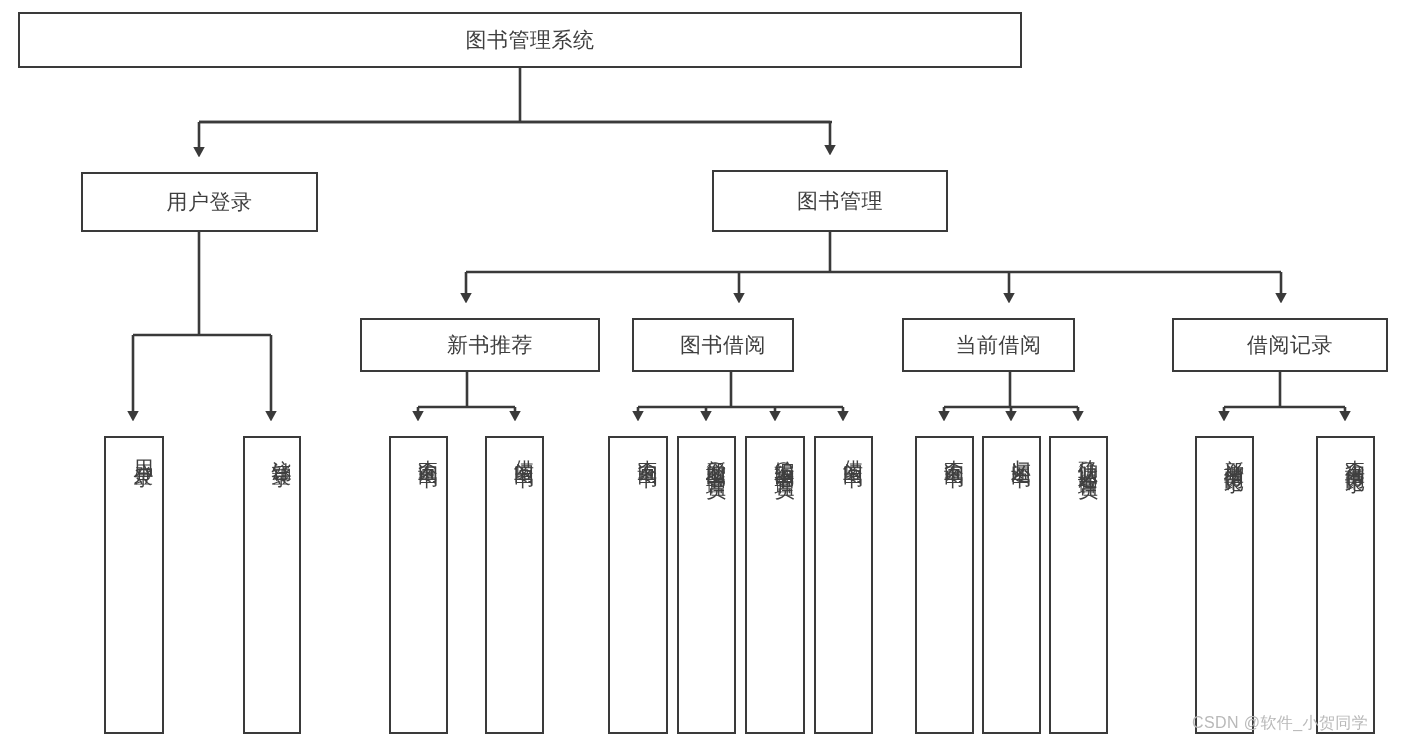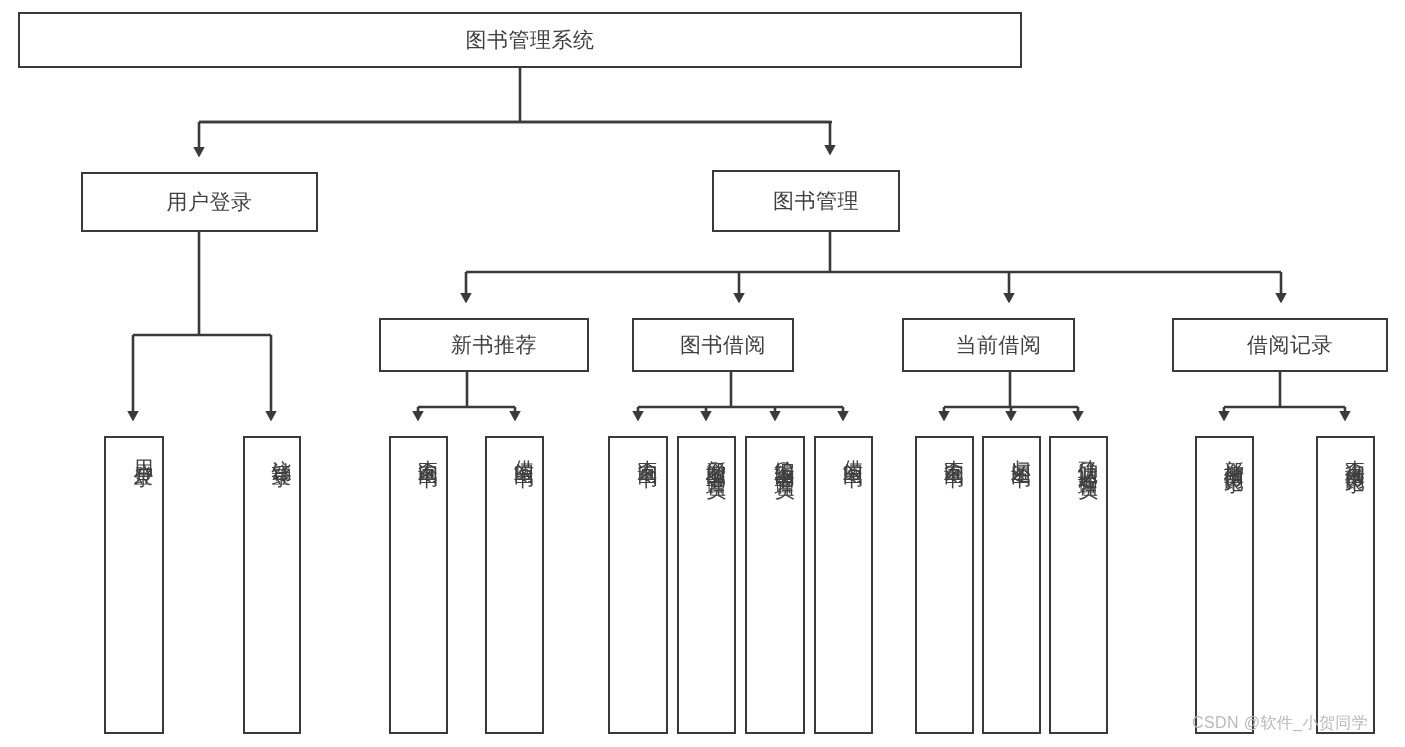--- a/index.html
+++ b/index.html
@@ -133,25 +133,25 @@
     </g>
   </svg>
 
   <div class="node root h" style="left:18px; top:12px; width:1004px; height:56px;">
     <span class="lbl">图书管理系统</span>
   </div>
 
   <div class="node h" style="left:81px; top:172px; width:237px; height:60px;">
     <span class="lbl">用户登录</span>
   </div>
-  <div class="node h" style="left:712px; top:170px; width:188px; height:62px;">
+  <div class="node h" style="left:712px; top:170px; width:236px; height:62px;">
     <span class="lbl">图书管理</span>
   </div>
 
-  <div class="node h" style="left:379px; top:318px; width:210px; height:54px;justify-content:center;">
+  <div class="node h" style="left:360px; top:318px; width:240px; height:54px;justify-content:center;">
     <span class="lbl">新书推荐</span>
   </div>
   <div class="node h" style="left:632px; top:318px; width:162px; height:54px;">
     <span class="lbl">图书借阅</span>
   </div>
   <div class="node h" style="left:902px; top:318px; width:173px; height:54px;">
     <span class="lbl">当前借阅</span>
   </div>
   <div class="node h" style="left:1172px; top:318px; width:216px; height:54px;">
     <span class="lbl">借阅记录</span>

